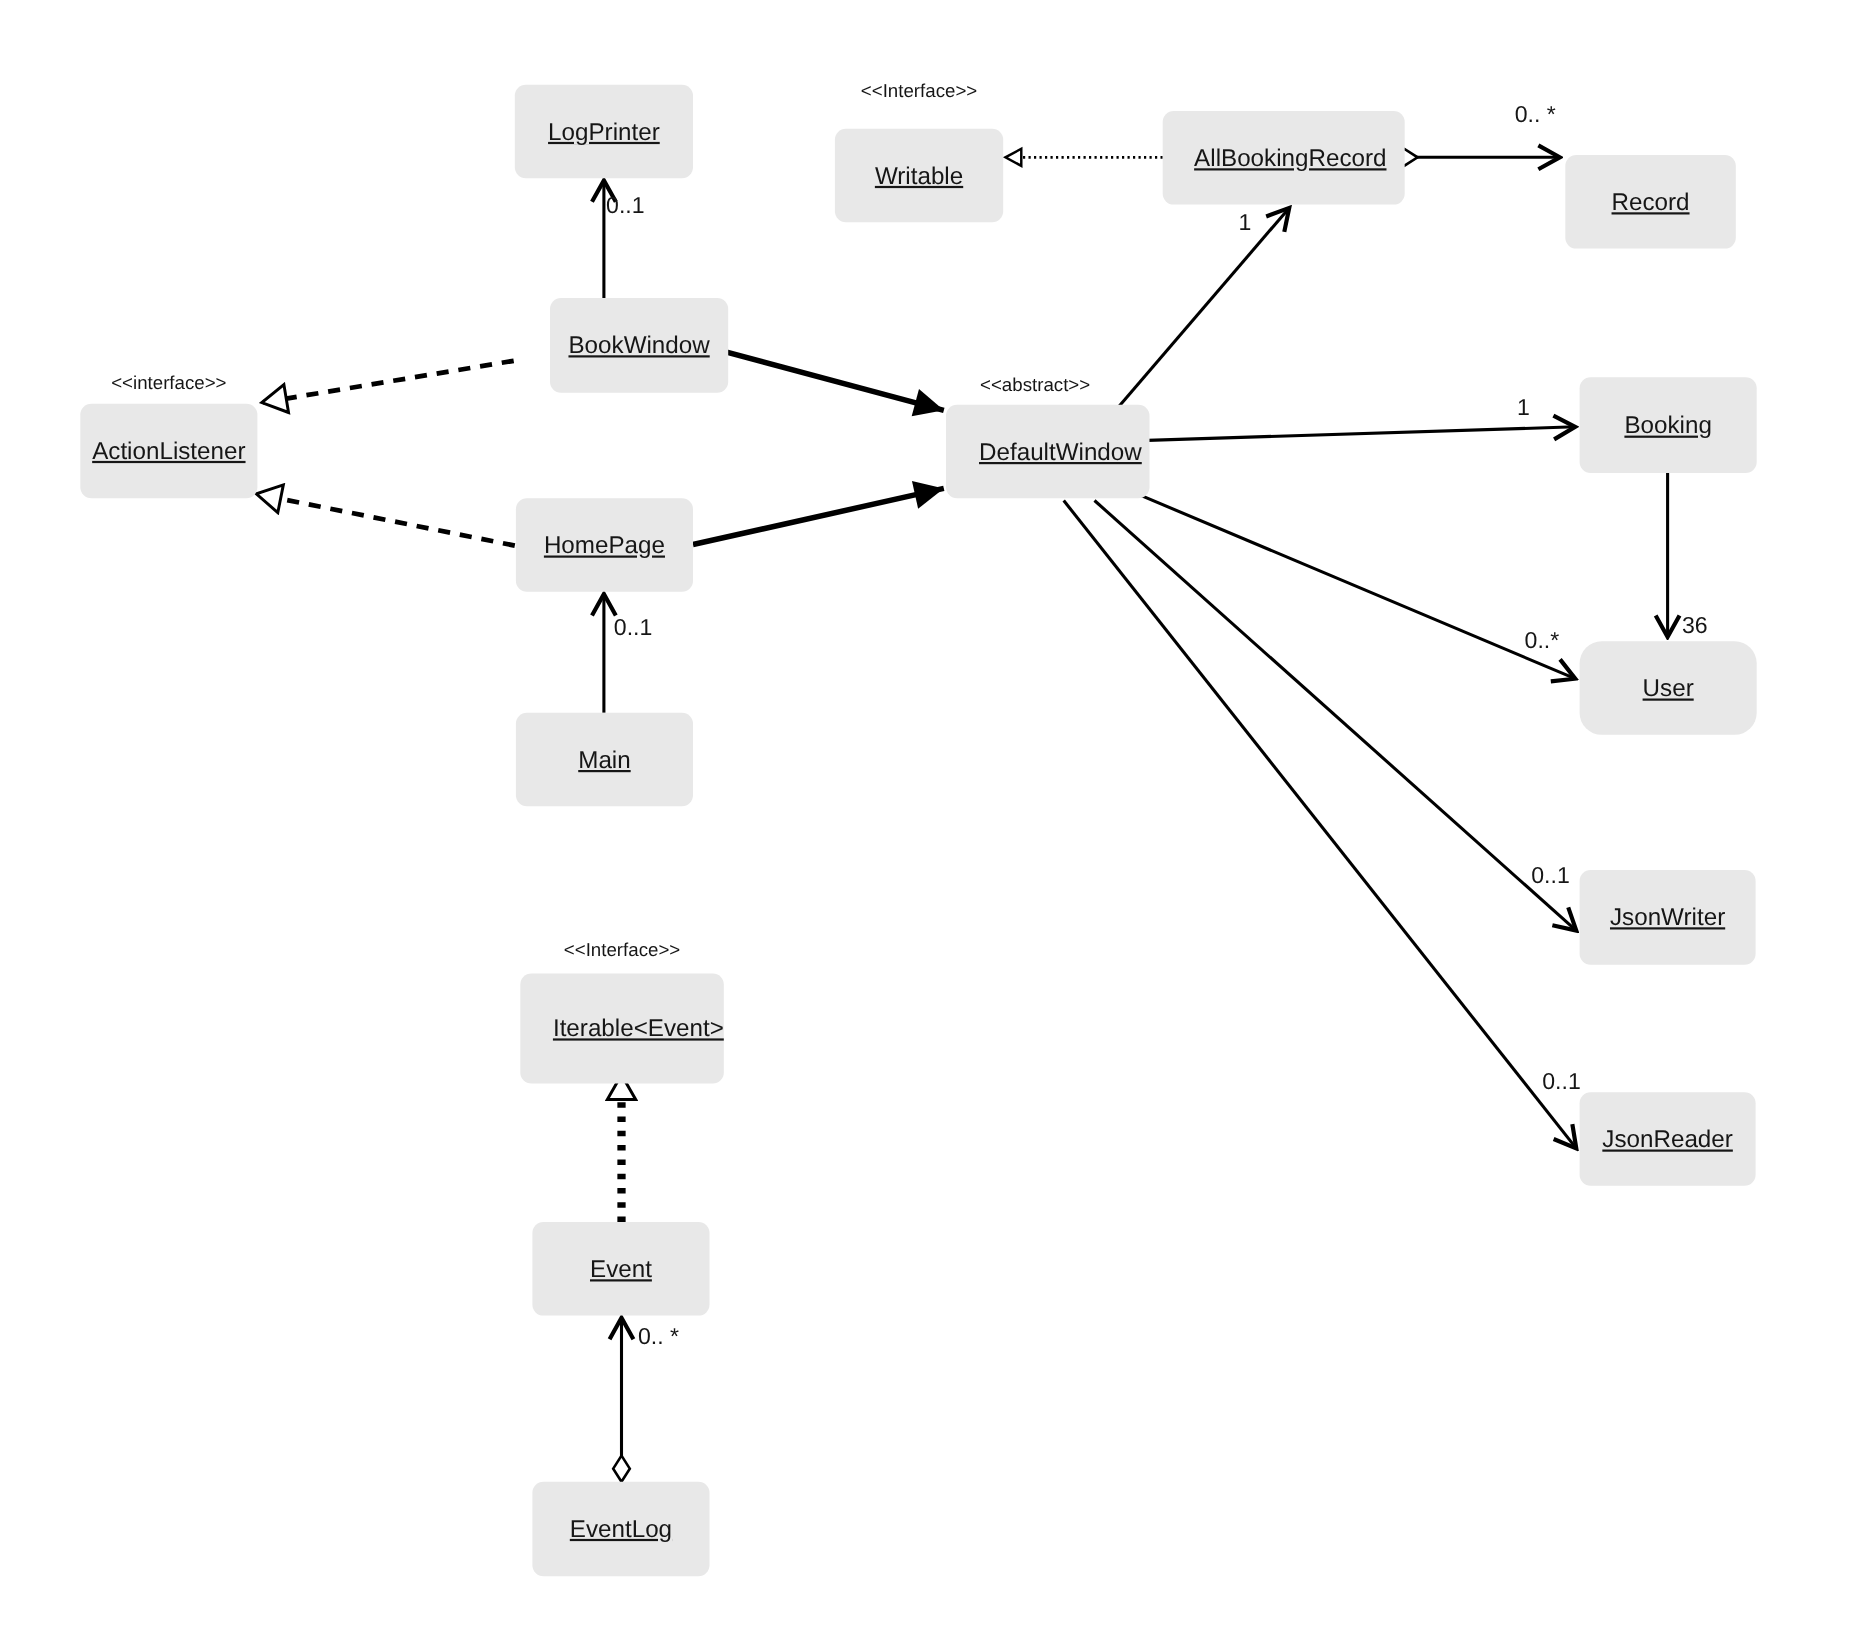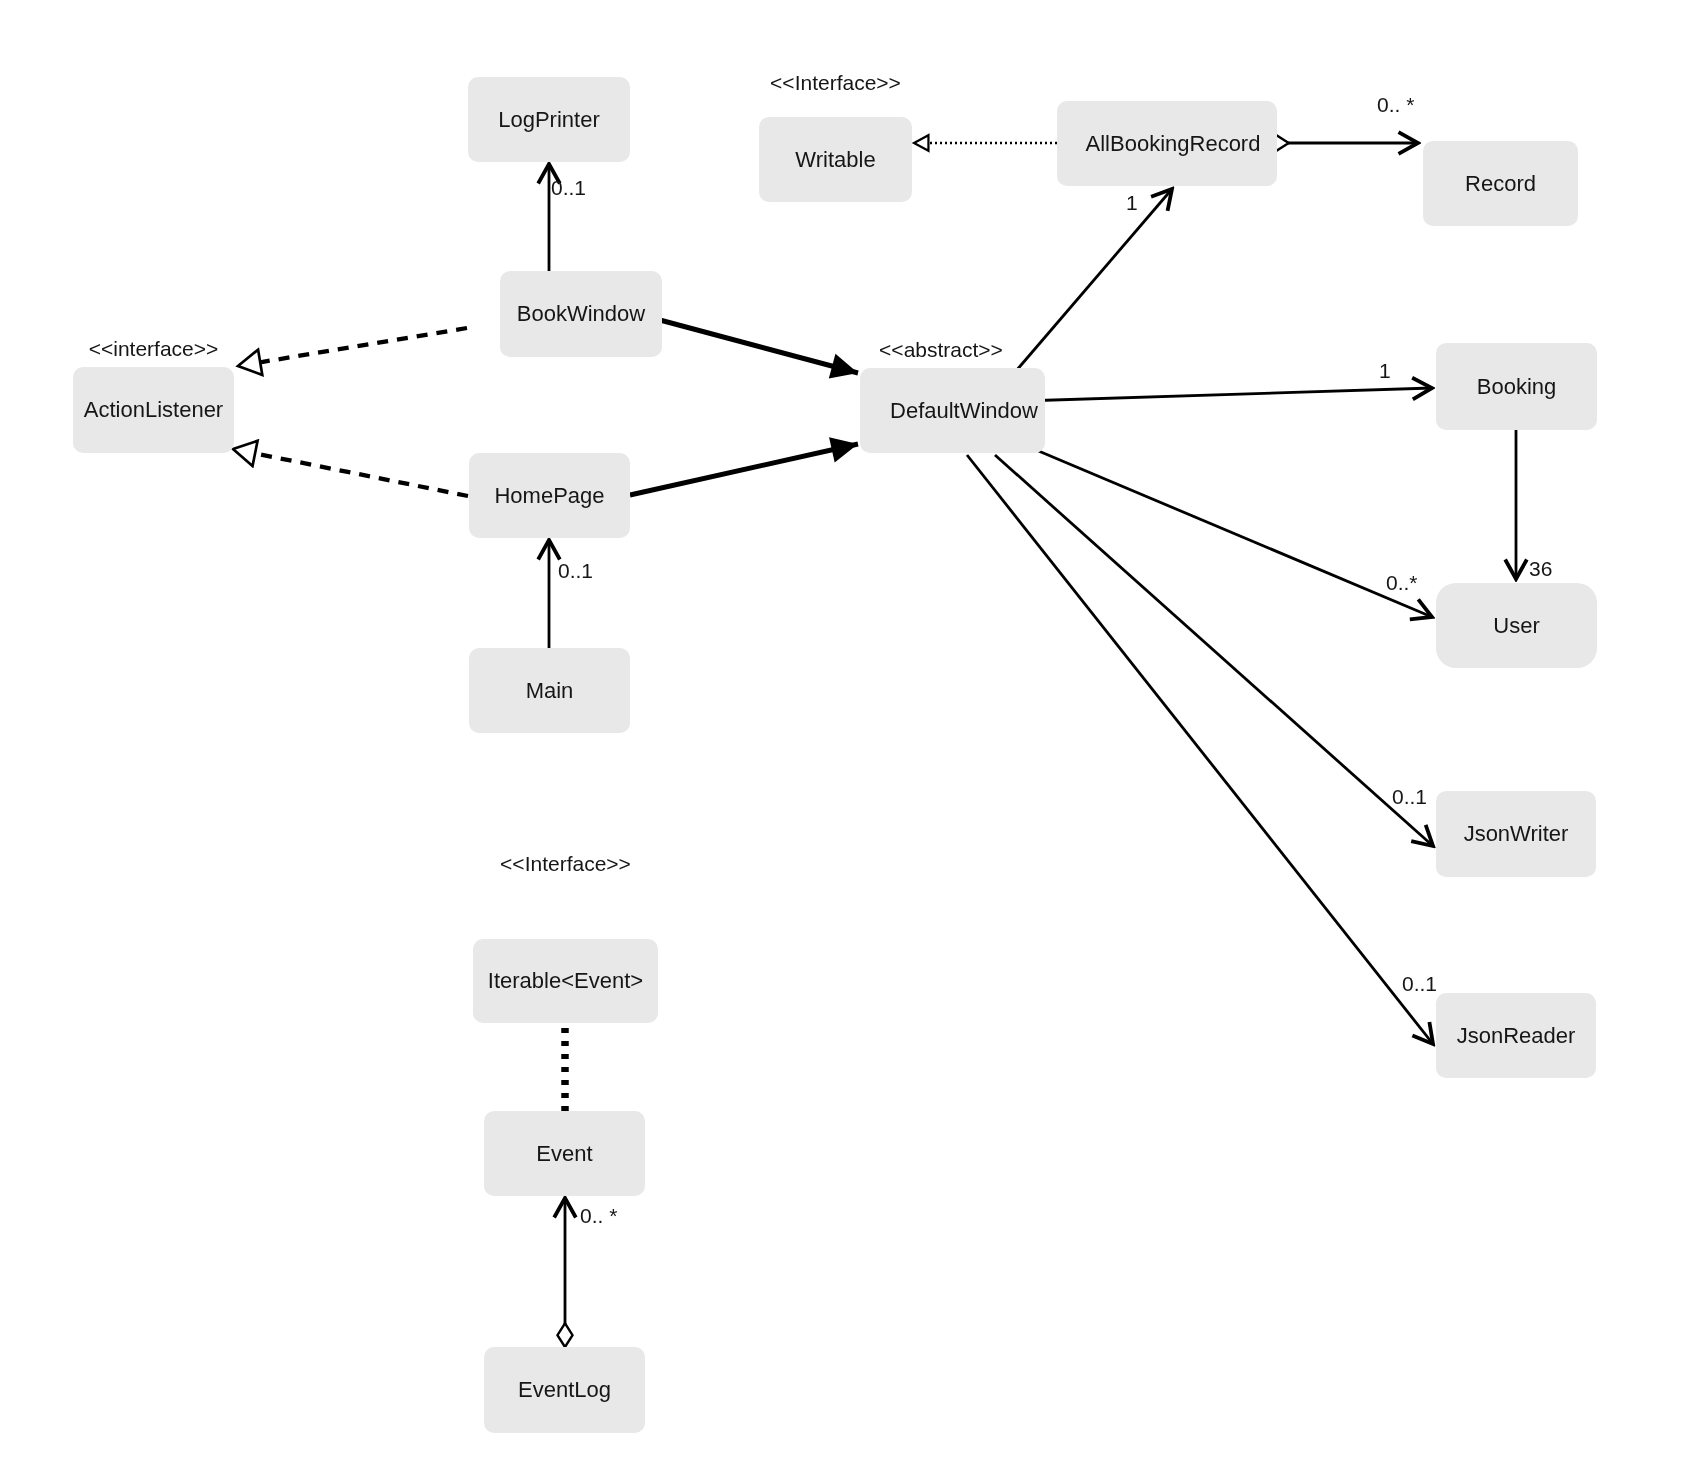--- a/index.html
+++ b/index.html
@@ -19,26 +19,27 @@
   }
   #edges-layer{position:absolute;left:0;top:0;width:1695px;height:1484px;}
   .node{
     position:absolute;
     background:var(--fill);
     border-radius:10px;
     display:flex;align-items:center;justify-content:center;
     color:var(--text);
     font-size:22px;
     white-space:nowrap;
+    text-decoration:underline;
   }
   .stereotype{
     position:absolute;
     text-align:center;
     color:var(--text);
-    font-size:21px;
+    font-size:17px;
     line-height:24px;
     white-space:nowrap;
   }
   .edge-label{
     position:absolute;
     color:var(--text);
     font-size:21px;
     line-height:22px;
     white-space:pre;
   }
@@ -135,21 +136,21 @@
     <div class="node" style="left: 1436px; top: 583px; width: 161px; height: 85px; border-radius: 20px;">
       <span>User</span>
     </div>
     <div class="node" style="left: 1436px; top: 791px; width: 160px; height: 86px;">
       <span>JsonWriter</span>
     </div>
     <div class="node" style="left: 1436px; top: 993px; width: 160px; height: 85px;">
       <span>JsonReader</span>
     </div>
     <div class="stereotype" style="left: 473px; top: 852px; width: 185px;">&lt;&lt;Interface&gt;&gt;</div>
-    <div class="node" style="left: 473px; top: 939px; width: 185px; height: 84px;">
+    <div class="node" style="left: 473px; top: 885px; width: 185px; height: 100px; justify-content: flex-end;">
       <span>Iterable&lt;Event&gt;</span>
     </div>
     <div class="node" style="left: 484px; top: 1111px; width: 161px; height: 85px;">
       <span>Event</span>
     </div>
     <div class="node" style="left: 484px; top: 1347px; width: 161px; height: 86px;">
       <span>EventLog</span>
     </div>
   </div>
 

